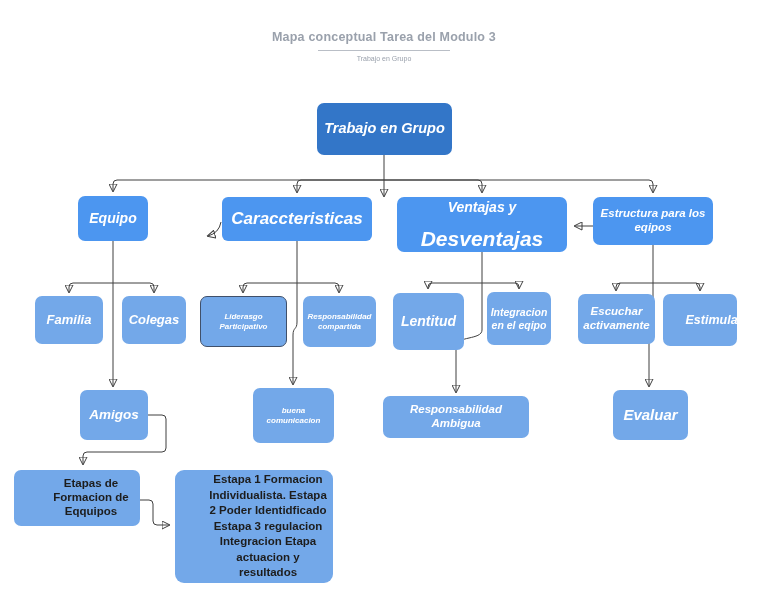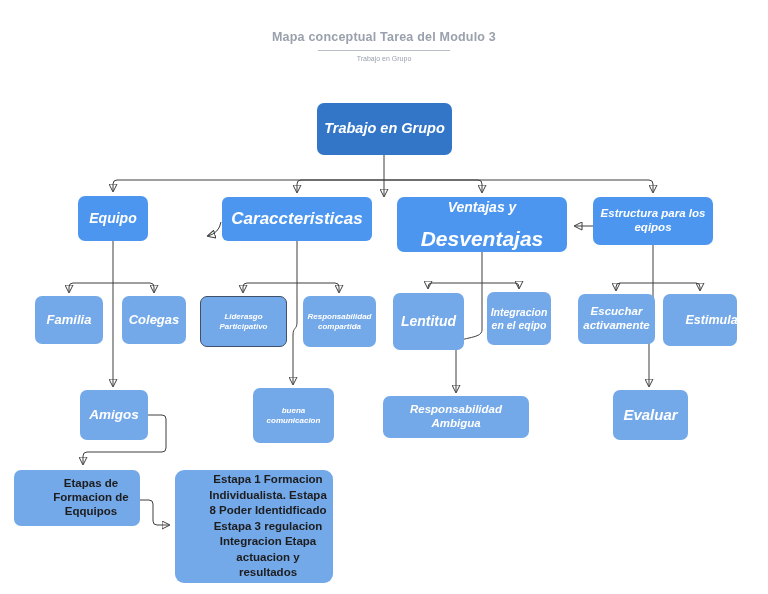--- a/index.html
+++ b/index.html
@@ -104,15 +104,15 @@
   <div class="node leaf" style="left:80px;top:390px;width:68px;height:50px;font-size:13.5px;">Amigos</div>
 
   <div class="node leaf" style="left:253px;top:388px;width:81px;height:55px;font-size:8px;">buena comunicacion</div>
 
   <div class="node leaf" style="left:383px;top:396px;width:146px;height:42px;font-size:11.5px;">Responsabilidad Ambigua</div>
 
   <div class="node leaf" style="left:613px;top:390px;width:75px;height:50px;font-size:15px;">Evaluar</div>
 
   <div class="node leaf dark-text" style="left:14px;top:470px;width:126px;height:56px;font-size:11.5px;">Etapas de Formacion de Eqquipos</div>
 
-  <div class="node leaf dark-text" style="left:175px;top:470px;width:158px;height:113px;font-size:11.5px;line-height:1.35;border-radius:9px;">Estapa 1 Formacion Individualista. Estapa 8 Poder Identidficado Estapa 3  regulacion Integracion Etapa  actuacion y resultados</div>
+  <div class="node leaf dark-text" style="left:175px;top:470px;width:158px;height:113px;font-size:11.5px;line-height:1.35;border-radius:9px;">Estapa 1 Formacion Individualista. Estapa 2 Poder Identidficado Estapa 3  regulacion Integracion Etapa  actuacion y resultados</div>
 
 </div>
 
 </body></html>

